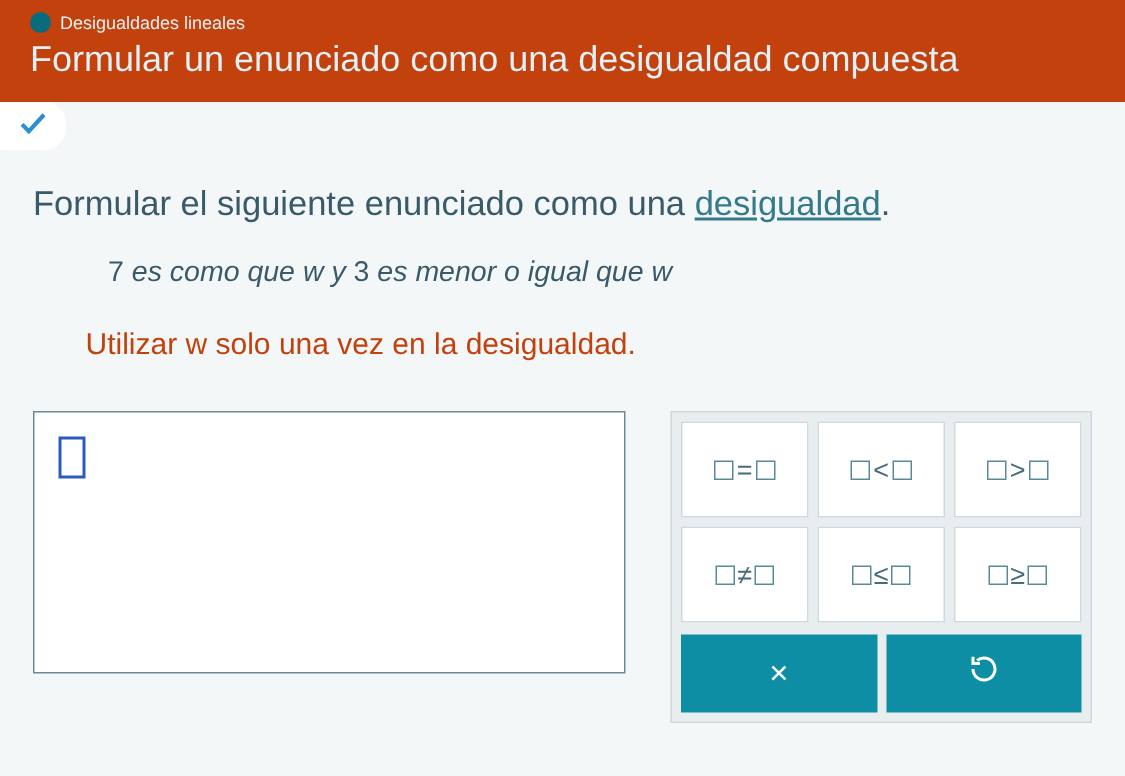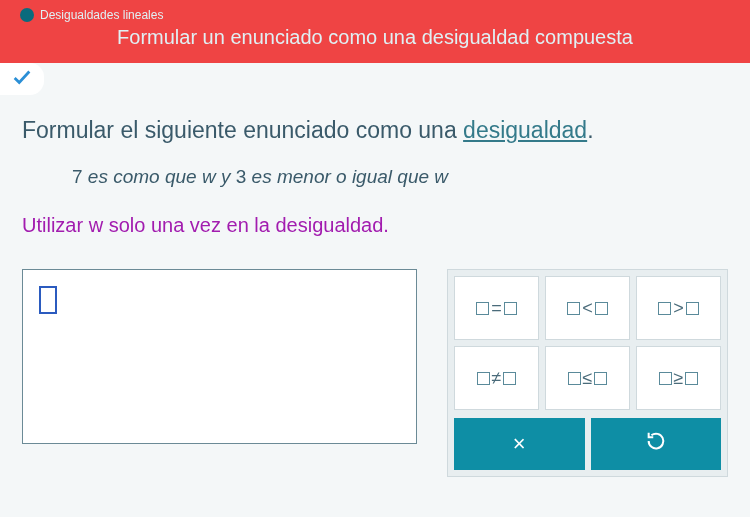--- a/index.html
+++ b/index.html
@@ -5,40 +5,40 @@
     * { box-sizing: border-box; margin: 0; padding: 0; }
     body {
       font-family: Arial, sans-serif;
       background: #f4f7f8;
       width: 750px;
       height: 517px;
       overflow: hidden;
       color: #3a5a6a;
     }
     .header {
-      background: #ef4444;
+      background: #c2410c;
       color: #e0f0f4;
       padding: 8px 20px 14px 20px;
       font-size: 18px;
     }
     .breadcrumb {
       display: flex;
       align-items: center;
       gap: 6px;
       font-size: 12px;
       margin-bottom: 4px;
     }
     .breadcrumb-dot {
       width: 14px;
       height: 14px;
       background: #0a6b7d;
       border-radius: 50%;
       display: inline-block;
     }
-    .title { font-size: 20px; text-align: center; }
+    .title { font-size: 24px; }
     .checkmark-tab {
       background: #fff;
       width: 44px;
       height: 32px;
       border-radius: 0 14px 14px 0;
       display: flex;
       align-items: center;
       justify-content: center;
       margin-bottom: 22px;
     }
@@ -56,22 +56,23 @@
       color: #347a8a;
     }
     .statement {
       font-size: 19px;
       color: #3a5a6a;
       margin: 0 0 26px 50px;
     }
     .statement .it { font-style: italic; }
     .note {
       font-size: 20px;
-      color: #a21caf;
+      color: #c2410c;
       margin-bottom: 32px;
+      margin-left: 35px;
     }
     .workarea {
       display: flex;
       gap: 30px;
       align-items: flex-start;
     }
     .answer-box {
       width: 400px;
       height: 175px;
       border: 1px solid #6b8a96;

